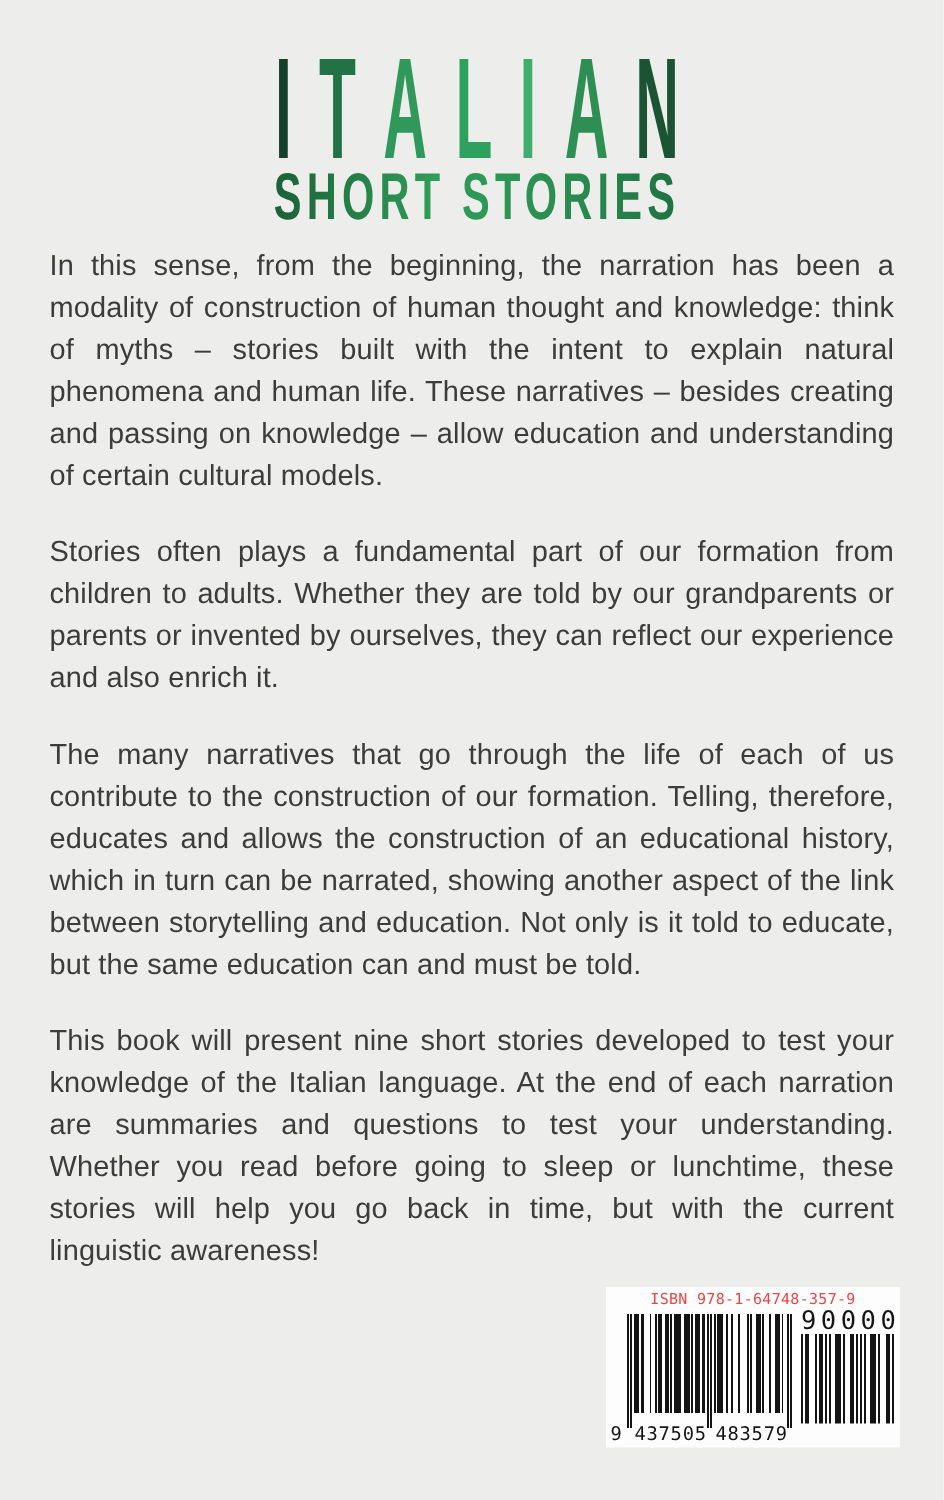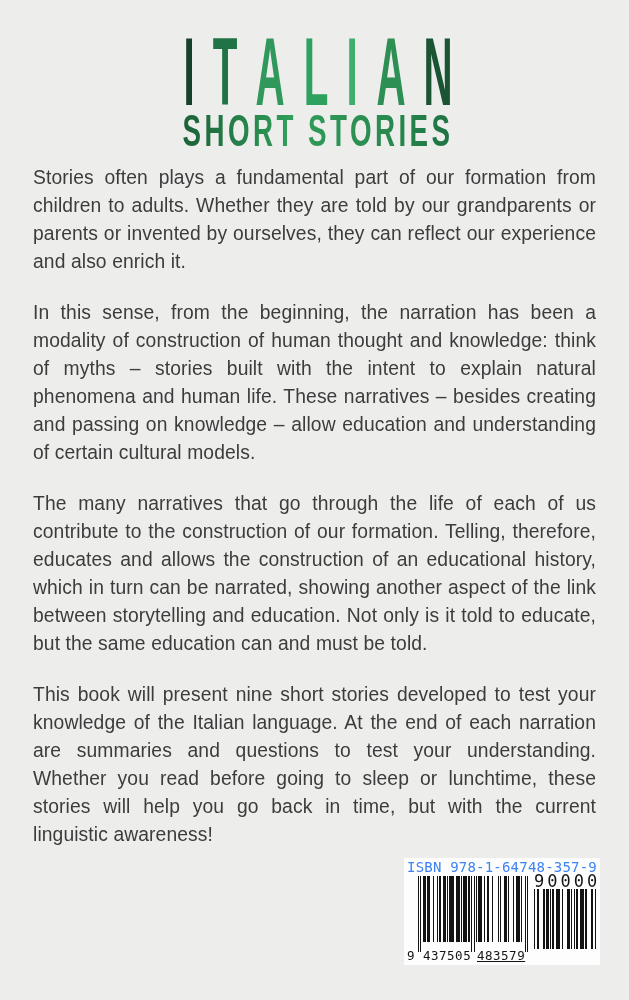--- a/index.html
+++ b/index.html
@@ -36,41 +36,41 @@
   .barcode-box {
     position:absolute;
     left:404px; top:858px;
     width:196px; height:107px;
     background:#fdfdfd;
   }
   .isbn-line {
     position:absolute; top:2px; left:0; right:0;
     text-align:center;
     font-family:"DejaVu Sans Mono", monospace;
-    font-size:14px; line-height:14px;
+    font-size:10px; line-height:14px;
     letter-spacing:0.2px;
-    color:#3b82f6;
+    color:#ef4444;
     white-space:nowrap;
   }
   .bc-main {
     position:absolute; left:14px; top:18px;
     width:110px; height:76px;
     fill:#131313;
     display:block;
   }
   .bc-digits {
     position:absolute; top:91px; left:0; width:100%; height:14px;
     font-family:"DejaVu Sans Mono", monospace;
     font-size:12.5px; line-height:14px;
     color:#151515;
   }
   .bc-digits span { position:absolute; }
   .bc-digits .d9 { left:3px; }
   .bc-digits .g1 { left:19px; width:47px; text-align:center; letter-spacing:0.5px; }
-  .bc-digits .g2 { left:73px; width:47px; text-align:right; letter-spacing:0.5px;text-decoration:underline; }
+  .bc-digits .g2 { left:73px; width:47px; text-align:right; letter-spacing:0.5px; }
   .supp-label {
     position:absolute; top:16px; left:130px; width:62px;
     text-align:right;
     font-family:"DejaVu Sans Mono", monospace;
     font-size:17px; line-height:14px;
     letter-spacing:3px;
     color:#151515;
     white-space:nowrap;
   }
   .bc-supp {
@@ -100,22 +100,22 @@
       <text class="t1" transform="translate(270 105) scale(0.42 1)" fill="#31985c">A</text>
       <text class="t1" transform="translate(316 105) scale(0.42 1)" fill="#2da15d">L</text>
       <text class="t1" transform="translate(352 105) scale(0.42 1)" fill="#3fae6c">I</text>
       <text class="t1" transform="translate(391 105) scale(0.42 1)" fill="#2e8f54">A</text>
       <text class="t1" transform="translate(438 105) scale(0.42 1)" fill="#1a5432">N</text>
     </g>
     <text class="t2" transform="translate(318 146) scale(0.63 1)" fill="url(#subgrad)">SHORT STORIES</text>
   </svg>
 
   <div class="body-text">
+    <p>In this sense, from the beginning, the narration has been a modality of construction of human thought and knowledge: think of myths – stories built with the intent to explain natural phenomena and human life. These narratives – besides creating and passing on knowledge – allow education and understanding of certain cultural models.</p>
     <p>Stories often plays a fundamental part of our formation from children to adults. Whether they are told by our grandparents or parents or invented by ourselves, they can reflect our experience and also enrich it.</p>
-    <p>In this sense, from the beginning, the narration has been a modality of construction of human thought and knowledge: think of myths – stories built with the intent to explain natural phenomena and human life. These narratives – besides creating and passing on knowledge – allow education and understanding of certain cultural models.</p>
     <p>The many narratives that go through the life of each of us contribute to the construction of our formation. Telling, therefore, educates and allows the construction of an educational history, which in turn can be narrated, showing another aspect of the link between storytelling and education. Not only is it told to educate, but the same education can and must be told.</p>
     <p>This book will present nine short stories developed to test your knowledge of the Italian language. At the end of each narration are summaries and questions to test your understanding. Whether you read before going to sleep or lunchtime, these stories will help you go back in time, but with the current linguistic awareness!</p>
   </div>
 
   <div class="barcode-box">
     <div class="isbn-line">ISBN 978-1-64748-357-9</div>
 
     <svg class="bc-main" viewBox="0 0 95 76" preserveAspectRatio="none" shape-rendering="crispEdges">
         <rect x="0" y="0" width="1" height="76"></rect>
         <rect x="2" y="0" width="1" height="76"></rect>

